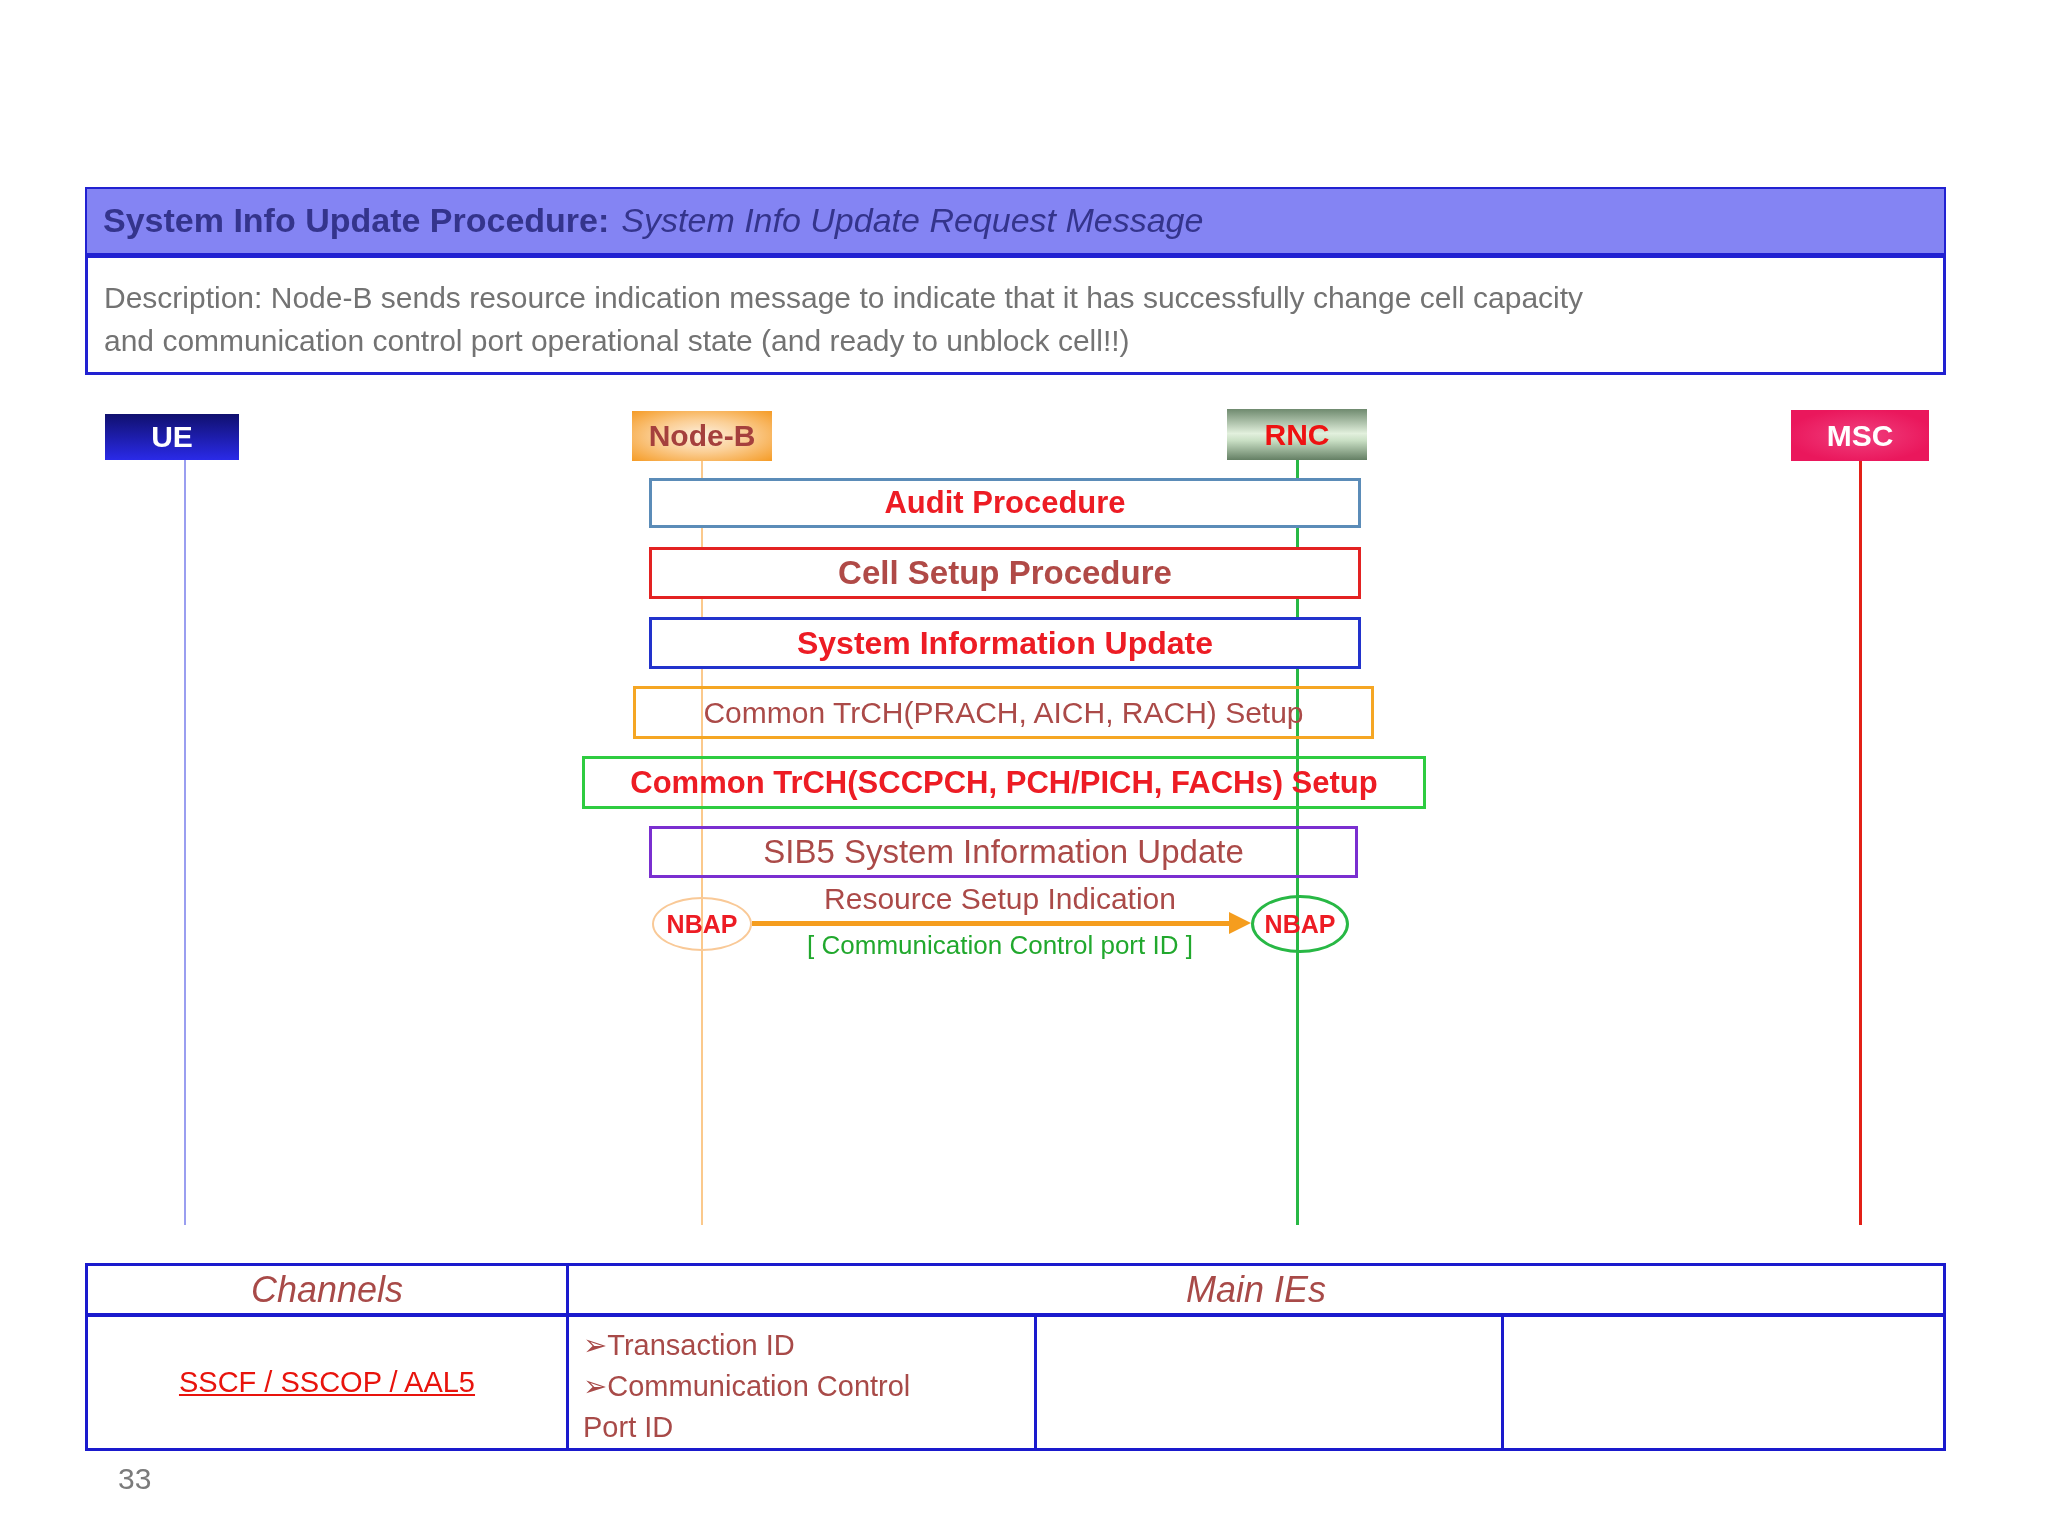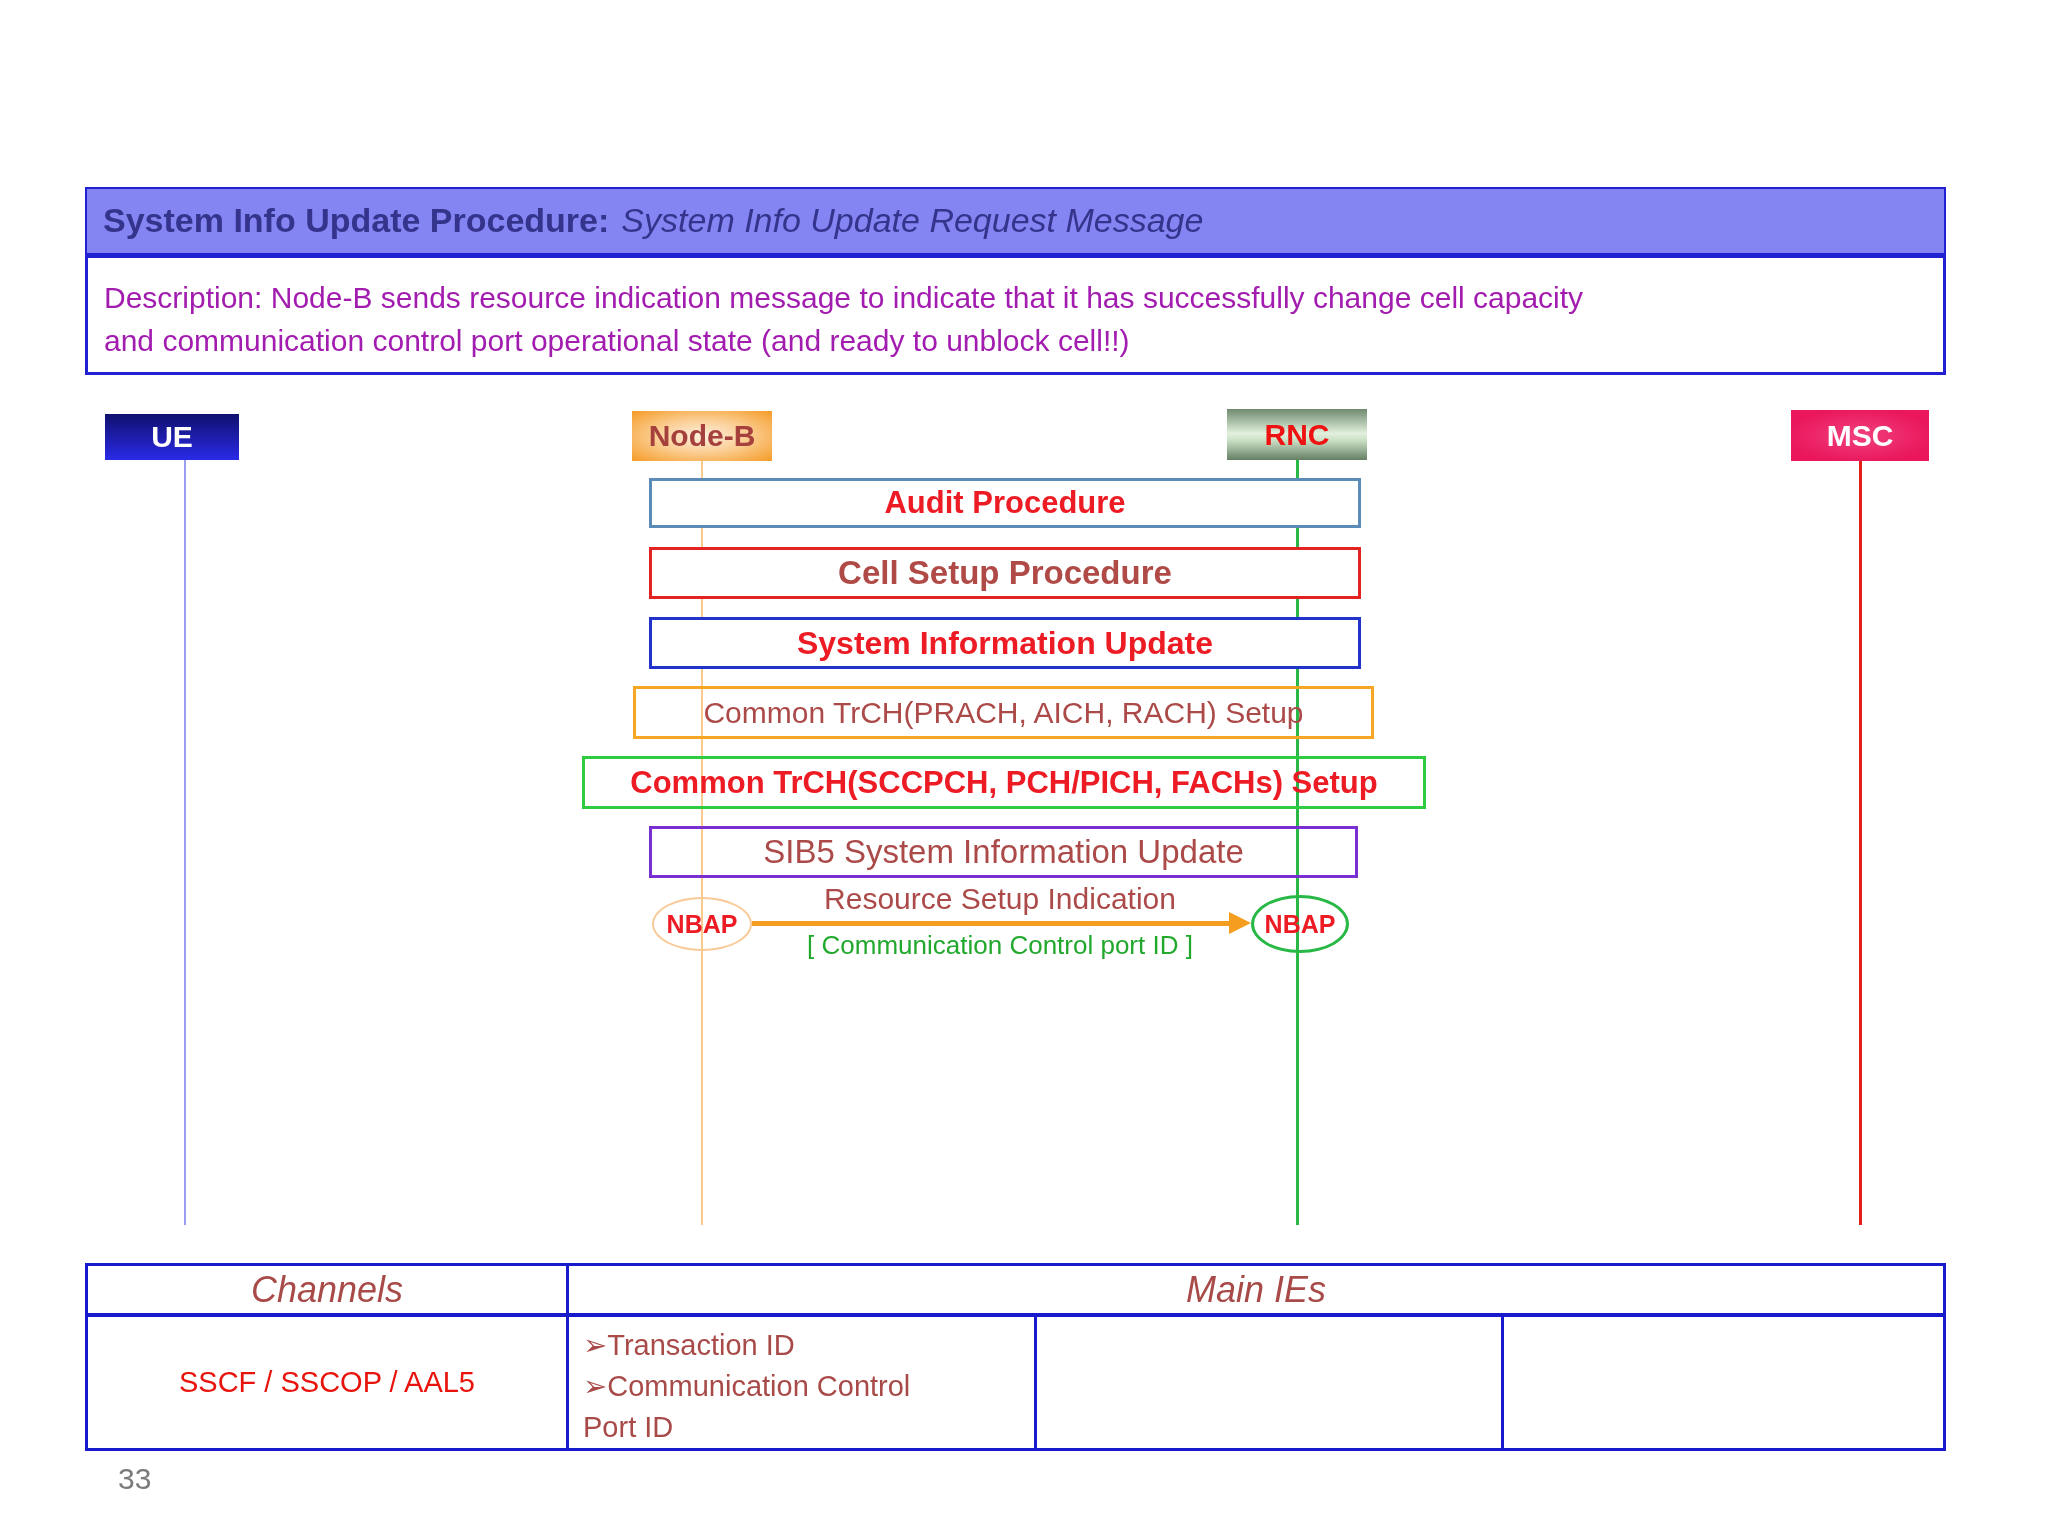--- a/index.html
+++ b/index.html
@@ -18,21 +18,21 @@
     position:absolute;left:85px;top:187px;width:1861px;height:68px;z-index:2;
     background:rgba(98,98,240,0.78);border:2px solid #2121d1;box-sizing:border-box;
     line-height:62px;padding-left:16px;white-space:nowrap;
   }
   .banner-bold{font-weight:700;font-size:34px;color:#34348c;}
   .banner-italic{font-style:italic;font-size:34px;color:#34348c;margin-left:12px;}
   
   .desc{
     position:absolute;left:85px;top:255px;width:1861px;height:120px;z-index:2;
     border:3px solid #2121d1;box-sizing:border-box;background:#fff;
-    padding:18px 0 0 16px;font-size:30px;line-height:43px;color:#a21caf;
+    padding:18px 0 0 16px;font-size:30px;line-height:43px;color:#737373;
   }
   
   .lifeline{position:absolute;top:459px;height:766px;z-index:1;}
   .ll-ue{left:184px;width:2px;background:#9a9ef0;}
   .ll-nodeb{left:701px;width:2px;background:#fbc98c;}
   .ll-rnc{left:1296px;width:3px;background:#28b845;}
   .ll-msc{left:1859px;width:3px;background:#e32017;}
   
   .entity{
     position:absolute;z-index:2;display:flex;align-items:center;justify-content:center;
@@ -83,21 +83,21 @@
     border:3px solid #1a1acd;box-sizing:border-box;background:#fff;
   }
   .t-head{display:flex;height:47px;border-bottom:4px solid #1a1acd;}
   .t-body{display:flex;height:131px;}
   .th{display:flex;align-items:center;justify-content:center;
       font-style:italic;font-size:36px;color:#a84a48;box-sizing:border-box;}
   .th-channels{width:481px;border-right:3px solid #1a1acd;}
   .th-maini{flex:1;}
   .td{box-sizing:border-box;}
   .td-channels{width:481px;border-right:3px solid #1a1acd;display:flex;align-items:center;
-      justify-content:center;color:#e8130c;font-size:29px;}
+      justify-content:center;color:#e8130c;font-size:29px;text-decoration:underline;}
   .td-ies{width:468px;border-right:3px solid #1a1acd;padding:8px 10px 0 14px;
       color:#a84a48;font-size:29px;line-height:41px;}
   .td-ies .wrapbox{width:330px;}
   .td-empty1{width:467px;border-right:3px solid #1a1acd;}
   .td-empty2{flex:1;}
   
   .pagenum{position:absolute;left:118px;top:1462px;font-size:30px;color:#7b7b7b;z-index:2;}
 </style>
 </head>
 <body>

